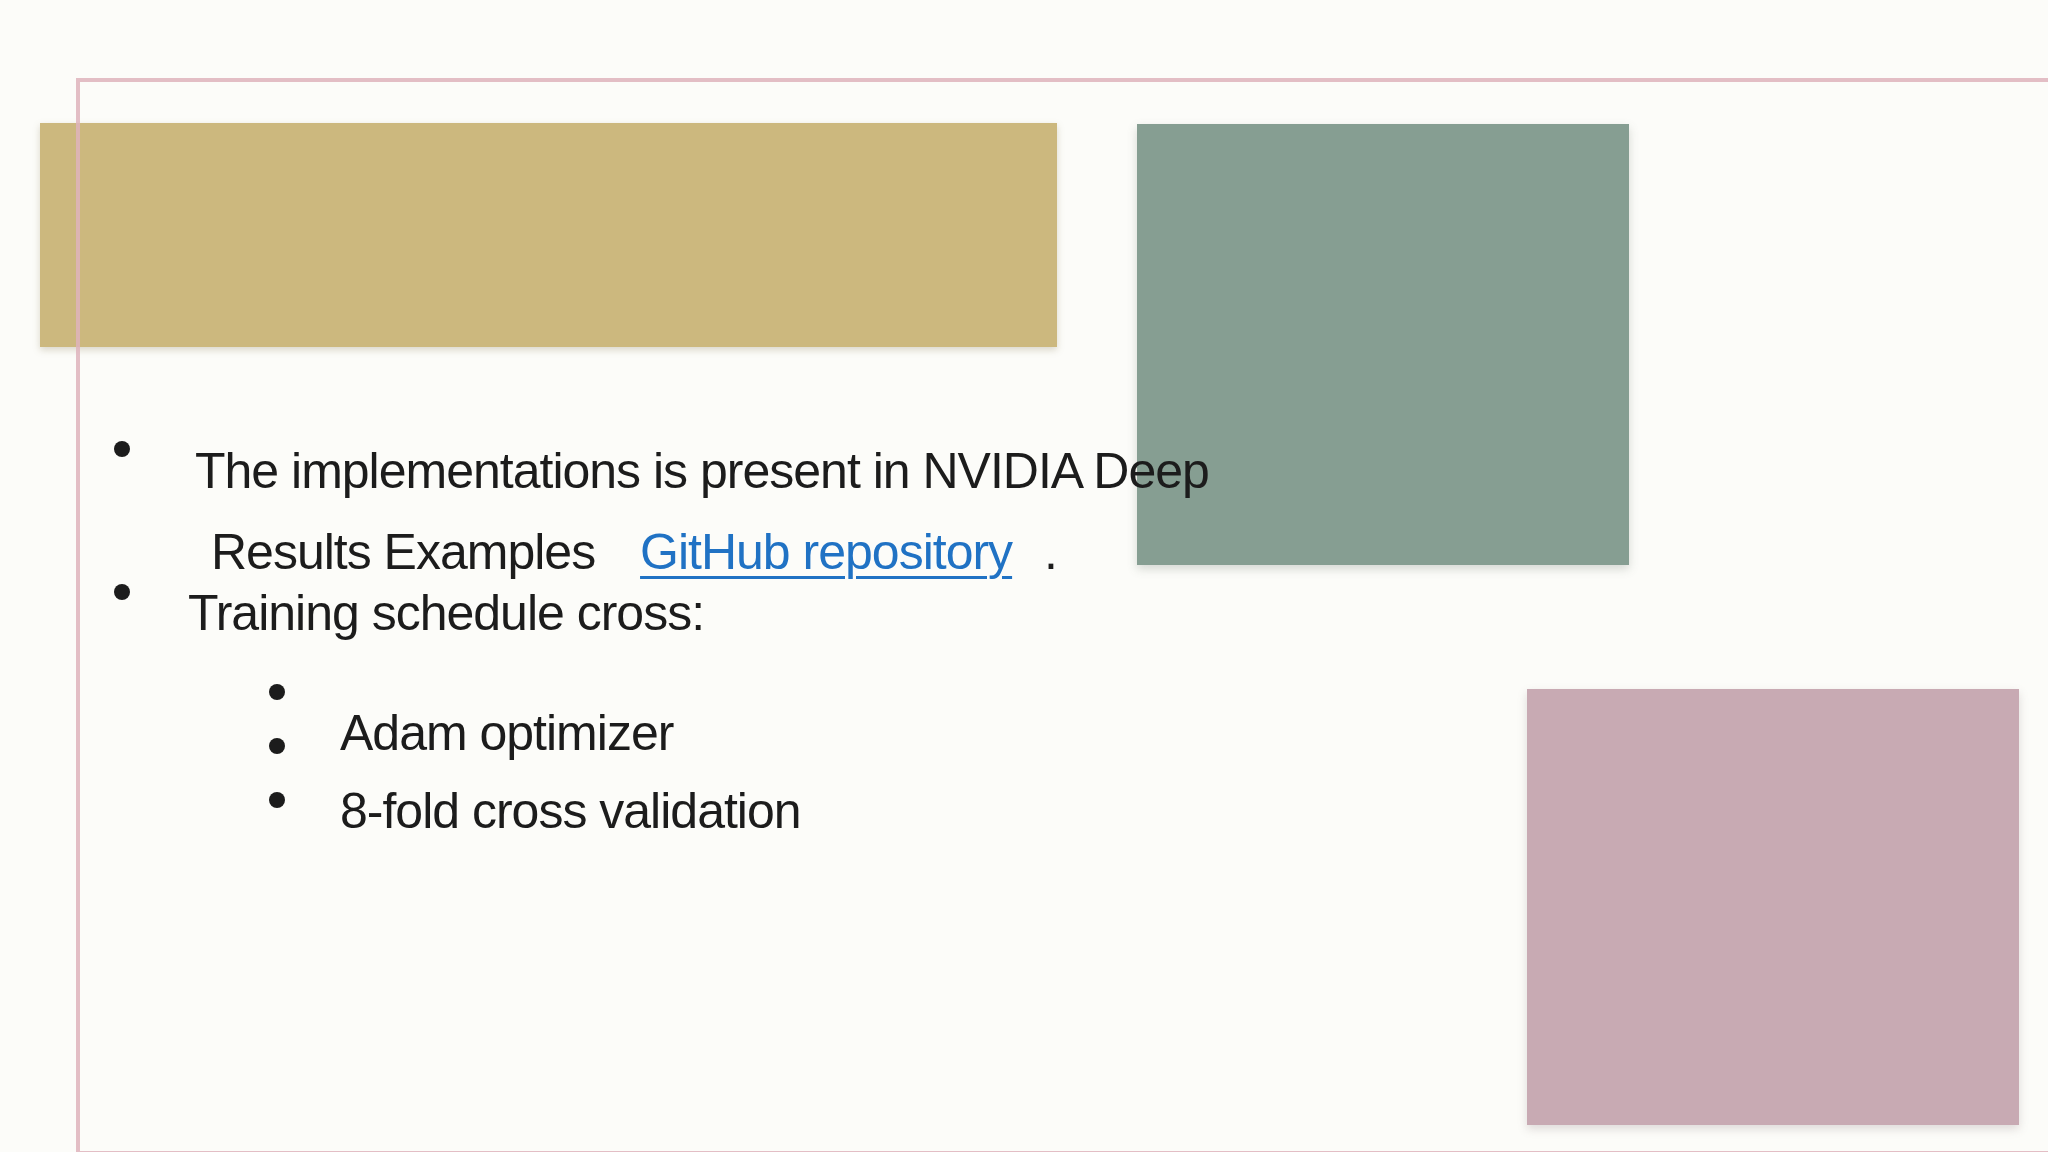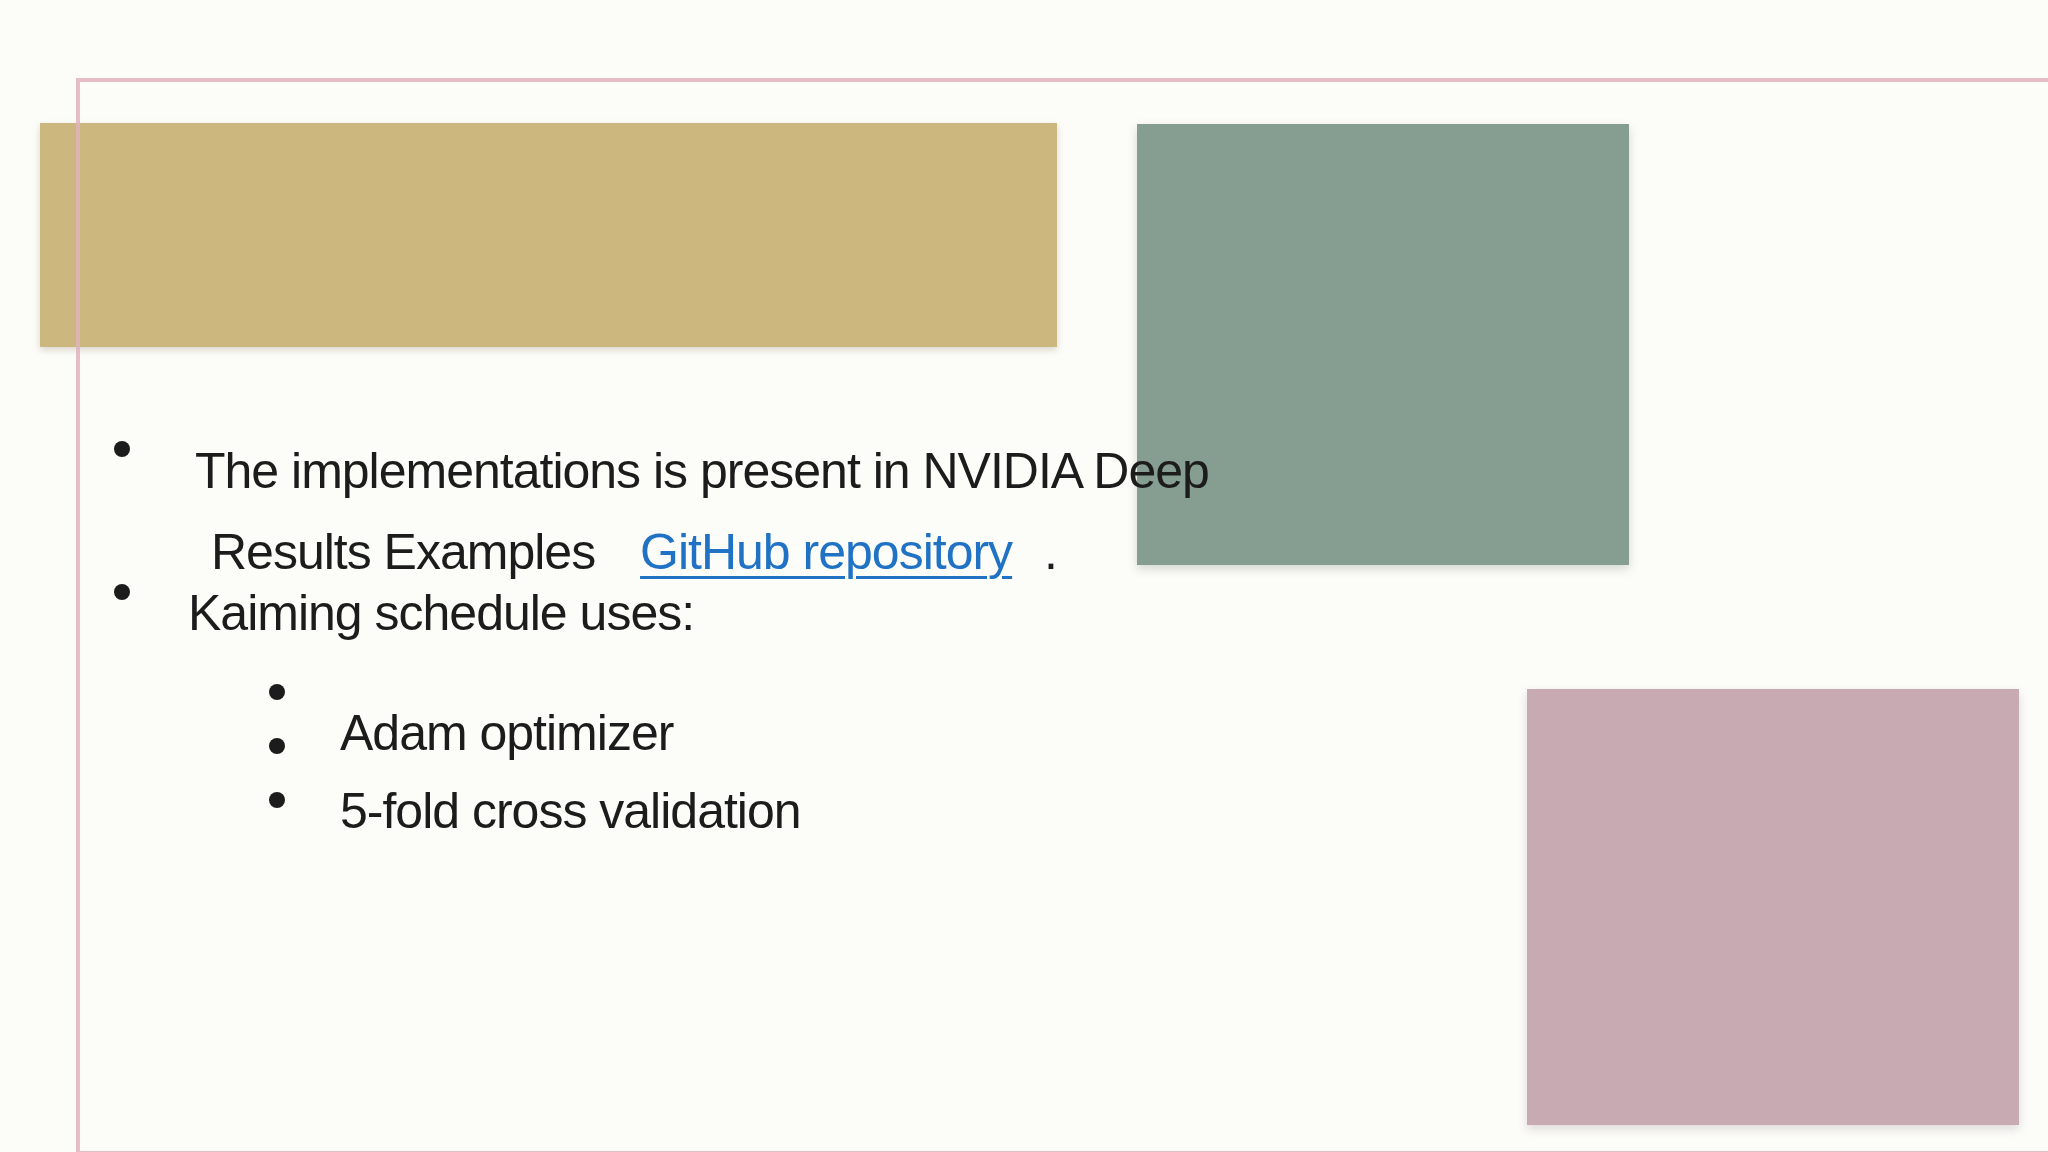--- a/index.html
+++ b/index.html
@@ -108,24 +108,24 @@
   <div class="img-rect img-pink"></div>
 
   <span class="dot d1"></span>
   <div class="body-text b1">
     <div class="line">The implementations is present in NVIDIA Deep</div>
     <div class="line"><span>Results Examples </span><a class="repo-link">GitHub repository</a><span>.</span></div>
   </div>
 
   <span class="dot d2"></span>
   <div class="body-text b2">
-    <div class="line">Kaiming schedule uses:</div>
+    <div class="line">Training schedule cross:</div>
   </div>
 
   <span class="dot dot-s d3"></span>
   <span class="dot dot-s d4"></span>
   <span class="dot dot-s d5"></span>
   <div class="body-text subs">
     <div class="line">Adam optimizer</div>
-    <div class="line">5-fold cross validation</div>
+    <div class="line">8-fold cross validation</div>
   </div>
 
 </div>
 
 </body></html>

